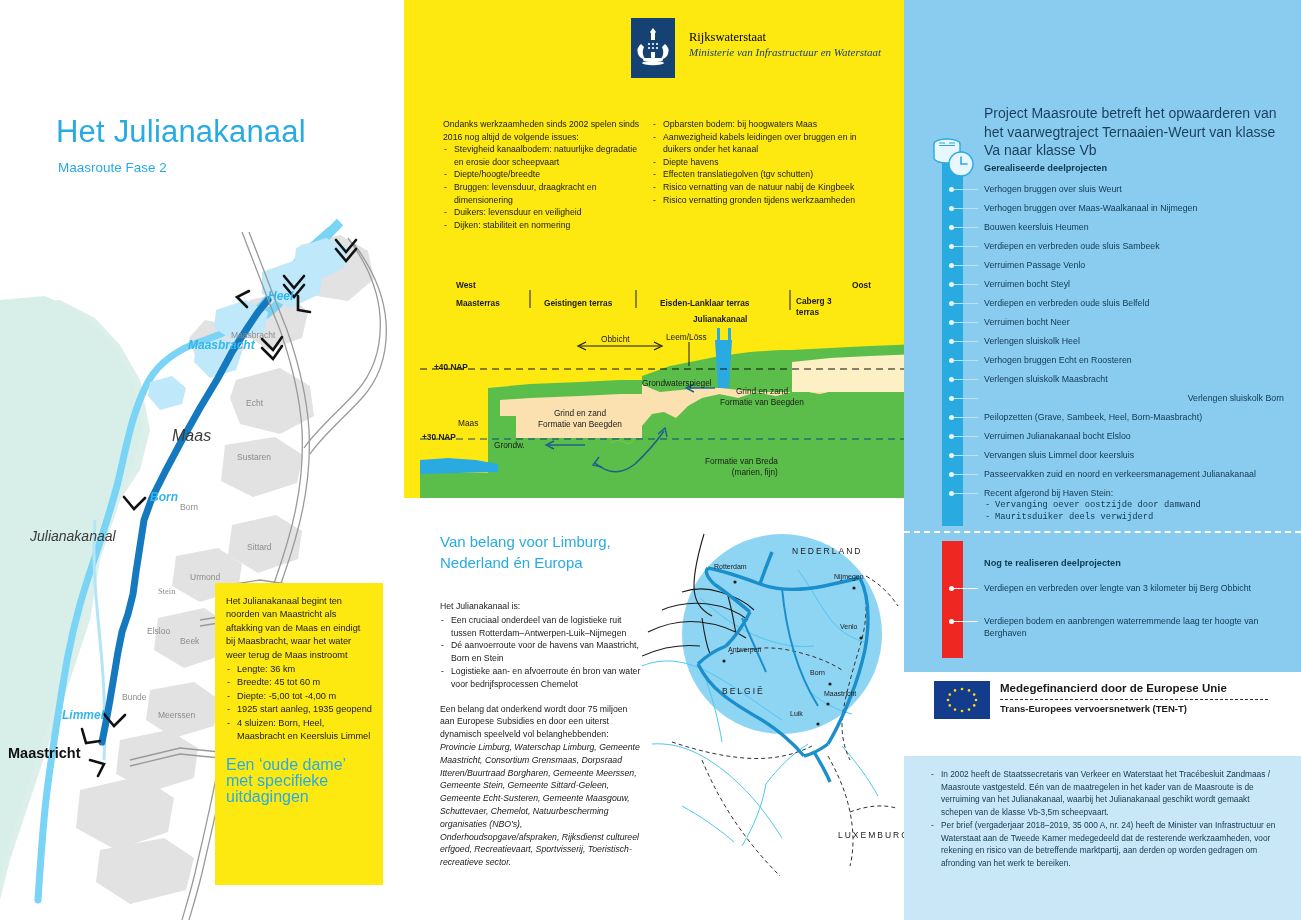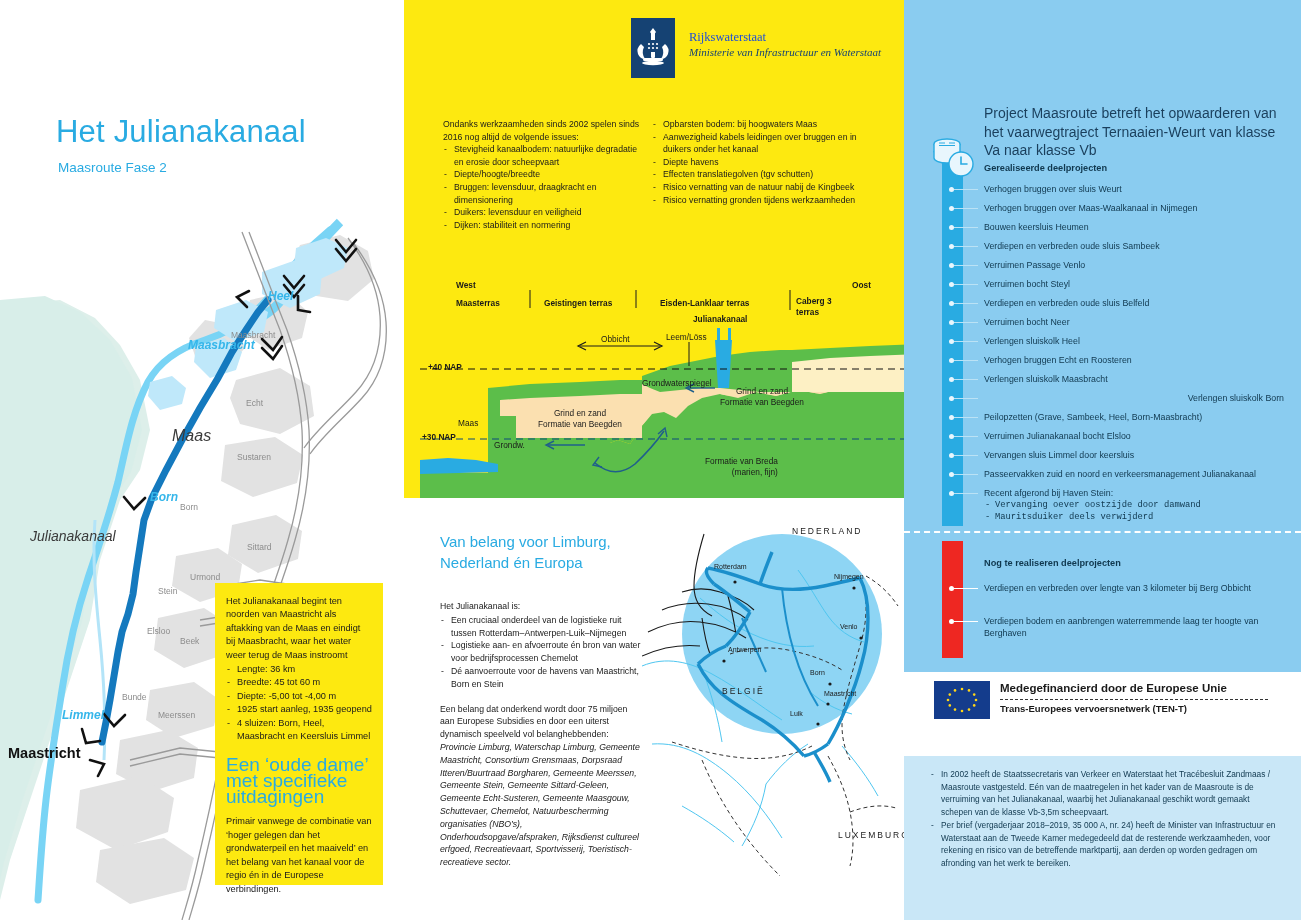--- a/index.html
+++ b/index.html
@@ -25,29 +25,29 @@
 
   
   #map-yellow-box {
     position:absolute; left:215px; top:583px; width:168px; height:302px;
     background:#FDE910; padding:12px 11px 10px 11px;
   }
   #map-yellow-box .p { font-size:9.2px; line-height:13.4px; color:#1a1a1a; }
   #map-yellow-box ul { list-style:none; margin-top:1px; }
   #map-yellow-box ul li { font-size:9.2px; line-height:13.4px; color:#1a1a1a; padding-left:11px; position:relative; }
   #map-yellow-box ul li:before { content:"-"; position:absolute; left:1px; }
-  #map-yellow-box h3 { font-size:19px; color:#29ABE2; font-weight:400; line-height:16px; margin-top:14px; }
+  #map-yellow-box h3 { font-size:16px; color:#29ABE2; font-weight:400; line-height:16px; margin-top:14px; }
   #map-yellow-box .p2 { font-size:9.2px; line-height:13.4px; color:#1a1a1a; margin-top:10px; }
 
   
   #mid-yellow { position:absolute; left:404px; top:0; width:500px; height:498px; background:#FDE910; }
   #rws-logo { position:absolute; left:227px; top:18px; width:284px; height:60px; }
   #rws-mark { position:absolute; left:0; top:0; width:44px; height:60px; background:#154273; }
   #rws-text { position:absolute; left:58px; top:12px; }
-  #rws-text .l1 { font-family:"Liberation Serif", serif; font-size:12.5px; color:#1d4ed8; line-height:15px; }
+  #rws-text .l1 { font-family:"Liberation Serif", serif; font-size:12.5px; color:#000000; line-height:15px; }
   #rws-text .l2 { font-family:"Liberation Serif", serif; font-size:11px; color:#154273; font-style:italic; line-height:14px; }
 
   .issues-col { position:absolute; font-size:8.7px; line-height:12.6px; color:#1a1a1a; }
   #issues-left { left:39px; top:118px; width:200px; }
   #issues-right { left:248px; top:118px; width:215px; }
   .issues-col ul { list-style:none; }
   .issues-col ul li { position:relative; padding-left:11px; }
   .issues-col ul li:before { content:"-"; position:absolute; left:1px; }
 
   
@@ -181,41 +181,40 @@
     <div class="maplabel lbl-blue" style="left:188px;top:338px;">Maasbracht</div>
     <div class="maplabel lbl-blue" style="left:150px;top:490px;">Born</div>
     <div class="maplabel lbl-blue" style="left:62px;top:708px;">Limmel</div>
 
     <div class="maplabel lbl-city-grey" style="left:231px;top:330px;">Maasbracht</div>
     <div class="maplabel lbl-city-grey" style="left:246px;top:398px;">Echt</div>
     <div class="maplabel lbl-city-grey" style="left:237px;top:452px;">Sustaren</div>
     <div class="maplabel lbl-city-grey" style="left:180px;top:502px;">Born</div>
     <div class="maplabel lbl-city-grey" style="left:247px;top:542px;">Sittard</div>
     <div class="maplabel lbl-city-grey" style="left:190px;top:572px;">Urmond</div>
-    <div class="maplabel lbl-city-grey" style="left:158px;top:586px;">Stein</div>
+    <div class="maplabel lbl-city-grey" style="left:158px;top:586px;font-family:Liberation Serif, serif;">Stein</div>
     <div class="maplabel lbl-city-grey" style="left:180px;top:636px;">Beek</div>
     <div class="maplabel lbl-city-grey" style="left:147px;top:626px;">Elsloo</div>
     <div class="maplabel lbl-city-grey" style="left:122px;top:692px;">Bunde</div>
     <div class="maplabel lbl-city-grey" style="left:158px;top:710px;">Meerssen</div>
 
     <div class="maplabel lbl-maas" style="left:172px;top:427px;">Maas</div>
     <div class="maplabel lbl-jk" style="left:30px;top:528px;">Julianakanaal</div>
     <div class="maplabel lbl-maastricht" style="left:8px;top:745px;">Maastricht</div>
 
     <div id="map-yellow-box">
       <div class="p">Het Julianakanaal begint ten noorden van Maastricht als aftakking van de Maas en eindigt bij Maasbracht, waar het water weer terug de Maas instroomt</div>
       <ul>
         <li>Lengte: 36 km</li>
         <li>Breedte: 45 tot 60 m</li>
         <li>Diepte: -5,00 tot -4,00 m</li>
         <li>1925 start aanleg, 1935 geopend</li>
         <li>4 sluizen: Born, Heel, Maasbracht en Keersluis Limmel</li>
       </ul>
       <h3>Een ‘oude dame’ met specifieke uitdagingen</h3>
-      <div class="p2">Primair vanwege de combinatie van ‘hoger gelegen dan het grondwaterpeil en het maaiveld’ en het belang van het kanaal voor de regio én in de Europese verbindingen.</div>
     </div>
   </div>
 
   <div id="mid-yellow">
 
     <div id="rws-logo">
       <div id="rws-mark">
         <svg width="44" height="60" viewBox="0 0 44 60">
           <g fill="#ffffff">
             <rect x="20" y="14" width="4" height="26" rx="1"></rect>
@@ -335,21 +334,21 @@
       <div class="xs-lab b" style="left:36px;top:12px;">West</div>
       <div class="xs-lab b" style="left:432px;top:12px;">Oost</div>
       <div class="xs-lab b" style="left:36px;top:30px;">Maasterras</div>
       <div class="xs-lab b" style="left:124px;top:30px;">Geistingen terras</div>
       <div class="xs-lab b" style="left:240px;top:30px;">Eisden-Lanklaar terras</div>
       <div class="xs-lab b" style="left:376px;top:28px;white-space:pre-line;line-height:10.5px;">Caberg 3
 terras</div>
       <div class="xs-lab b" style="left:273px;top:46px;">Julianakanaal</div>
       <div class="xs-lab" style="left:181px;top:66px;">Obbicht</div>
       <div class="xs-lab" style="left:246px;top:64px;">Leem/Löss</div>
-      <div class="xs-lab b" style="left:8px;top:94px;">+40 NAP</div>
+      <div class="xs-lab b" style="left:14px;top:94px;">+40 NAP</div>
       <div class="xs-lab b" style="left:2px;top:164px;">+30 NAP</div>
       <div class="xs-lab" style="left:222px;top:110px;">Grondwaterspiegel</div>
       <div class="xs-lab" style="left:300px;top:118px;white-space:pre-line;line-height:10.5px;text-align:center;">Grind en zand
 Formatie van Beegden</div>
       <div class="xs-lab" style="left:118px;top:140px;white-space:pre-line;line-height:10.5px;text-align:center;">Grind en zand
 Formatie van Beegden</div>
       <div class="xs-lab" style="left:285px;top:188px;white-space:pre-line;line-height:10.5px;text-align:right;">Formatie van Breda
 (marien, fijn)</div>
       <div class="xs-lab" style="left:38px;top:150px;">Maas</div>
       <div class="xs-lab" style="left:74px;top:172px;">Grondw.</div>
@@ -416,40 +415,40 @@
         <circle cx="93" cy="76" r="1.6"></circle>
           <circle cx="212" cy="82" r="1.6"></circle>
         <circle cx="219" cy="132" r="1.6"></circle>
           <circle cx="188" cy="178" r="1.6"></circle>
         <circle cx="82" cy="155" r="1.6"></circle>
           <circle cx="186" cy="198" r="1.6"></circle>
         <circle cx="176" cy="218" r="1.6"></circle>
       </g>
     </svg>
 
-    <div class="eumap-country" style="left:352px;top:28px;padding-left:36px;">NEDERLAND</div>
+    <div class="eumap-country" style="left:352px;top:48px;padding-left:36px;">NEDERLAND</div>
     <div class="eumap-country" style="left:318px;top:188px;">BELGIË</div>
     <div class="eumap-country" style="left:434px;top:332px;">LUXEMBURG</div>
 
     <div class="eumap-lab" style="left:310px;top:65px;">Rotterdam</div>
     <div class="eumap-lab" style="left:430px;top:75px;">Nijmegen</div>
     <div class="eumap-lab" style="left:436px;top:125px;">Venlo</div>
     <div class="eumap-lab" style="left:406px;top:171px;">Born</div>
     <div class="eumap-lab" style="left:324px;top:148px;">Antwerpen</div>
     <div class="eumap-lab" style="left:420px;top:192px;">Maastricht</div>
     <div class="eumap-lab" style="left:386px;top:212px;">Luik</div>
 
     <div id="vbl-title" style="white-space:pre-line;">Van belang voor Limburg,
 Nederland én Europa</div>
     <div id="vbl-body">
       <div>Het Julianakanaal is:</div>
       <ul>
         <li>Een cruciaal onderdeel van de logistieke ruit tussen Rotterdam–Antwerpen-Luik–Nijmegen</li>
+        <li>Dé aanvoerroute voor de havens van Maastricht, Born en Stein</li>
         <li>Logistieke aan- en afvoerroute én bron van water voor bedrijfsprocessen Chemelot</li>
-        <li>Dé aanvoerroute voor de havens van Maastricht, Born en Stein</li>
       </ul>
       <div class="para2"><span>Een belang dat onderkend wordt door 75 miljoen aan Europese Subsidies en door een uiterst dynamisch speelveld vol belanghebbenden: </span><span class="italic">Provincie Limburg, Waterschap Limburg, Gemeente Maastricht, Consortium Grensmaas, Dorpsraad Itteren/Buurtraad Borgharen, Gemeente Meerssen, Gemeente Stein, Gemeente Sittard-Geleen, Gemeente Echt-Susteren, Gemeente Maasgouw, Schuttevaer, Chemelot, Natuurbescherming organisaties (NBO’s), Onderhoudsopgave/afspraken, Rijksdienst cultureel erfgoed, Recreatievaart, Sportvisserij, Toeristisch-recreatieve sector.</span></div>
     </div>
   </div>
 
   <div id="right-col">
     <div id="rc-blue-top"></div>
     <div id="timeline-bar"></div>
     <div id="timeline-bar-red"></div>
     <div id="tl-divider"></div>

